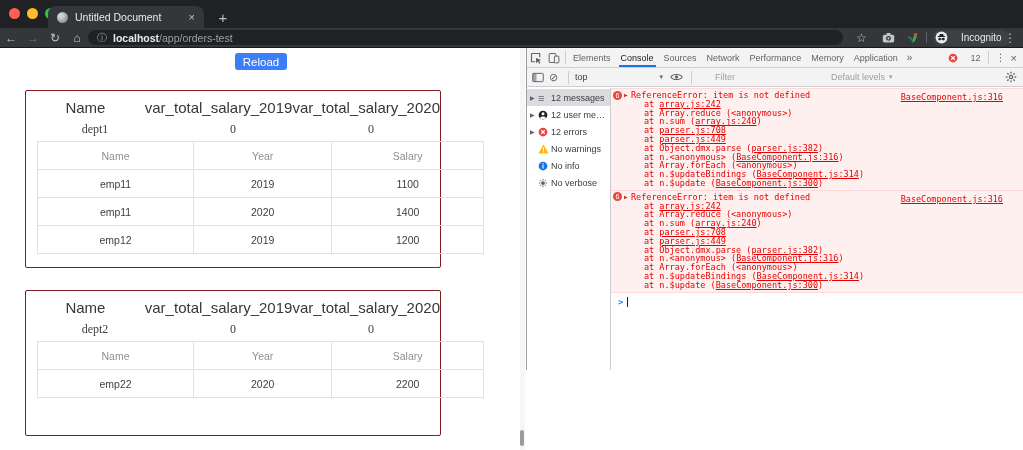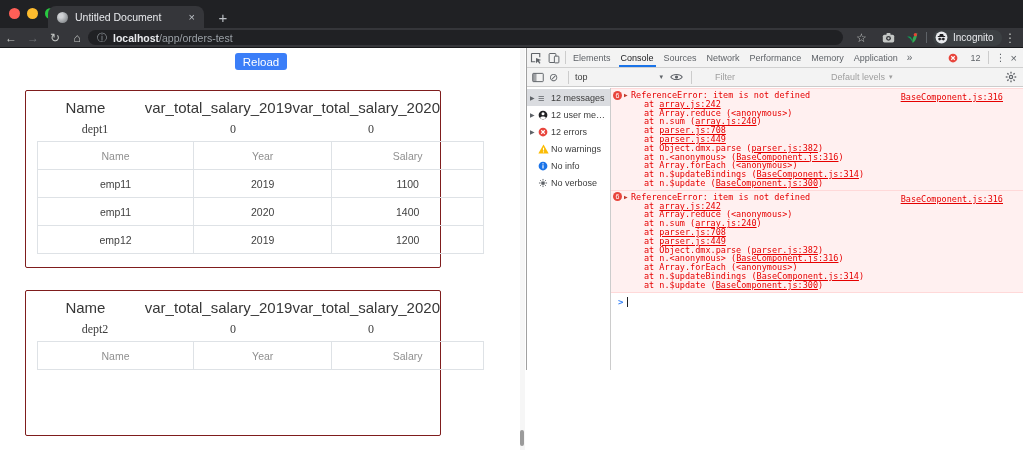--- a/index.html
+++ b/index.html
@@ -26,21 +26,21 @@
   .navic { font-size:12px; color:#c4c7c5; width:22px; text-align:center; }
   .navic.dim { color:#6e7175; }
   .url-pill { position:absolute; left:88px; top:2px; width:755px; height:15px; background:#202124;
     border-radius:8px; display:flex; align-items:center; padding:0 9px; }
   .url-info { font-size:10px; color:#9aa0a6; margin-right:6px; }
   .url-host { font-size:10.5px; color:#e8eaed; font-weight:bold; }
   .url-path { font-size:10.5px; color:#9aa0a6; }
   .rbar { position:absolute; top:0; height:19px; display:flex; align-items:center; }
   .star { font-size:12px; color:#c4c7c5; }
   .vsep-dark { width:1px; height:11px; background:#5f6368; }
-  .incog-pill { display:flex; align-items:center; gap:5px; background:#3c4043; border-radius:9px;
+  .incog-pill { display:flex; align-items:center; gap:13px; background:#3c4043; border-radius:9px;
     height:16px; padding:0 8px 0 2px; color:#e8eaed; font-size:10px; }
 
   
   .page { position:absolute; left:0; top:48px; width:526px; height:402px; background:#fff; }
   .reload-btn { position:absolute; left:235px; top:5px; width:52px; height:17px; background:#3b7ef8;
     color:#fff; border:none; border-radius:3px; font-size:11.5px; font-family:"Liberation Sans",sans-serif; }
   .card { position:absolute; left:25px; width:416px; border:1px solid #7f1d1d; border-radius:2px; background:#fff; }
   .card1 { top:42px; height:178px; } .card2 { top:242px; height:146px; }
   .card-head { display:flex; margin-top:8px; }
   .card-head span { flex:1; text-align:center; font-size:15px; color:#373737; }
@@ -238,20 +238,25 @@
             <col class="c3">
           </colgroup>
         <thead>
           <tr>
             <th>Name</th>
             <th>Year</th>
             <th>Salary</th>
           </tr>
         </thead>
         <tbody>
+          <tr>
+            <td>emp22</td>
+            <td>2020</td>
+            <td>2200</td>
+          </tr>
         </tbody>
       </table>
     </div>
 
     <div class="page-scroll-track"></div>
     <div class="page-scroll-thumb"></div>
   </div>
 
   <div class="devtools">
 

